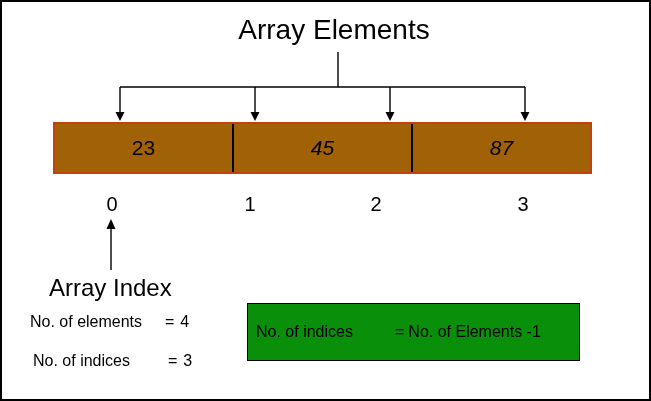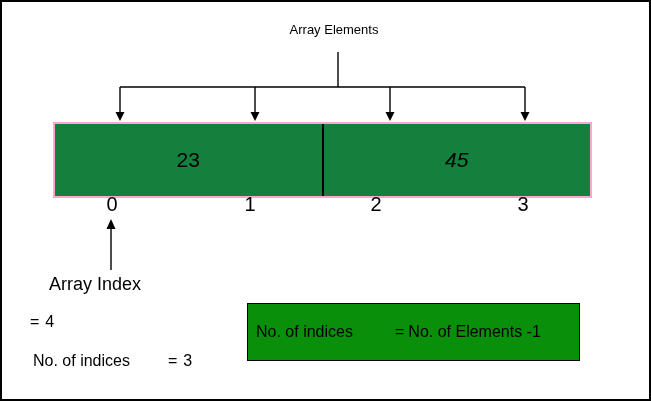--- a/index.html
+++ b/index.html
@@ -8,57 +8,57 @@
     width:651px;height:401px;
     box-sizing:border-box;
     border:2px solid #000;
     background:#ffffff;
     font-family:"Liberation Sans", sans-serif;
     color:#000;
     overflow:hidden;
   }
   .title{
     position:absolute;
-    left:332px;top:20px;
+    left:332px;top:12px;
     transform:translateX(-50%);
-    font-size:13px;
+    font-size:28px;
     white-space:nowrap;
     text-align:center;
   }
   svg.connectors{
     position:absolute;left:0;top:0;
     pointer-events:none;
   }
   .array-row{
     position:absolute;
     left:51px;top:120px;
-    width:539px;height:76px;
+    width:539px;height:52px;
     box-sizing:border-box;
-    border:2px solid #f9a8d4;
+    border:2px solid #c2410c;
     display:flex;
-    background:#15803d;
+    background:#a16207;
   }
   .cell{
     flex:1 1 0;
     display:flex;
     align-items:center;
     justify-content:center;
     font-size:21px;
   }
   .cell + .cell{border-left:2px solid #000;font-style:italic;}
   .index-label{
     position:absolute;
     top:191px;
     transform:translateX(-50%);
     font-size:20px;
   }
   .array-index-label{
     position:absolute;
     left:47px;top:272px;
-    font-size:18px;
+    font-size:24px;
     white-space:nowrap;
   }
   .fact-row{
     position:absolute;
     display:flex;
     align-items:baseline;
     font-size:16px;
     white-space:nowrap;
   }
   .fact-row .fact-label{display:inline-block;width:135px;}
@@ -106,30 +106,32 @@
       <polygon points="248.5,110 257.5,110 253,119"></polygon>
       <polygon points="383.5,110 392.5,110 388,119"></polygon>
       <polygon points="518.5,110 527.5,110 523,119"></polygon>
       <polygon points="104.5,227 113.5,227 109,217"></polygon>
     </g>
   </svg>
 
   <div class="array-row">
     <div class="cell">23</div>
     <div class="cell">45</div>
+    <div class="cell">87</div>
   </div>
 
   <span class="index-label" style="left:110px">0</span>
   <span class="index-label" style="left:248px">1</span>
   <span class="index-label" style="left:374px">2</span>
   <span class="index-label" style="left:521px">3</span>
 
   <div class="array-index-label">Array Index</div>
 
   <div class="fact-row fact-row-1">
+    <span class="fact-label">No. of elements</span>
     <span class="fact-eq">=</span>
     <span class="fact-value">4</span>
   </div>
   <div class="fact-row fact-row-2">
     <span class="fact-label">No. of indices</span>
     <span class="fact-eq">=</span>
     <span class="fact-value">3</span>
   </div>
 
   <div class="formula-box">

